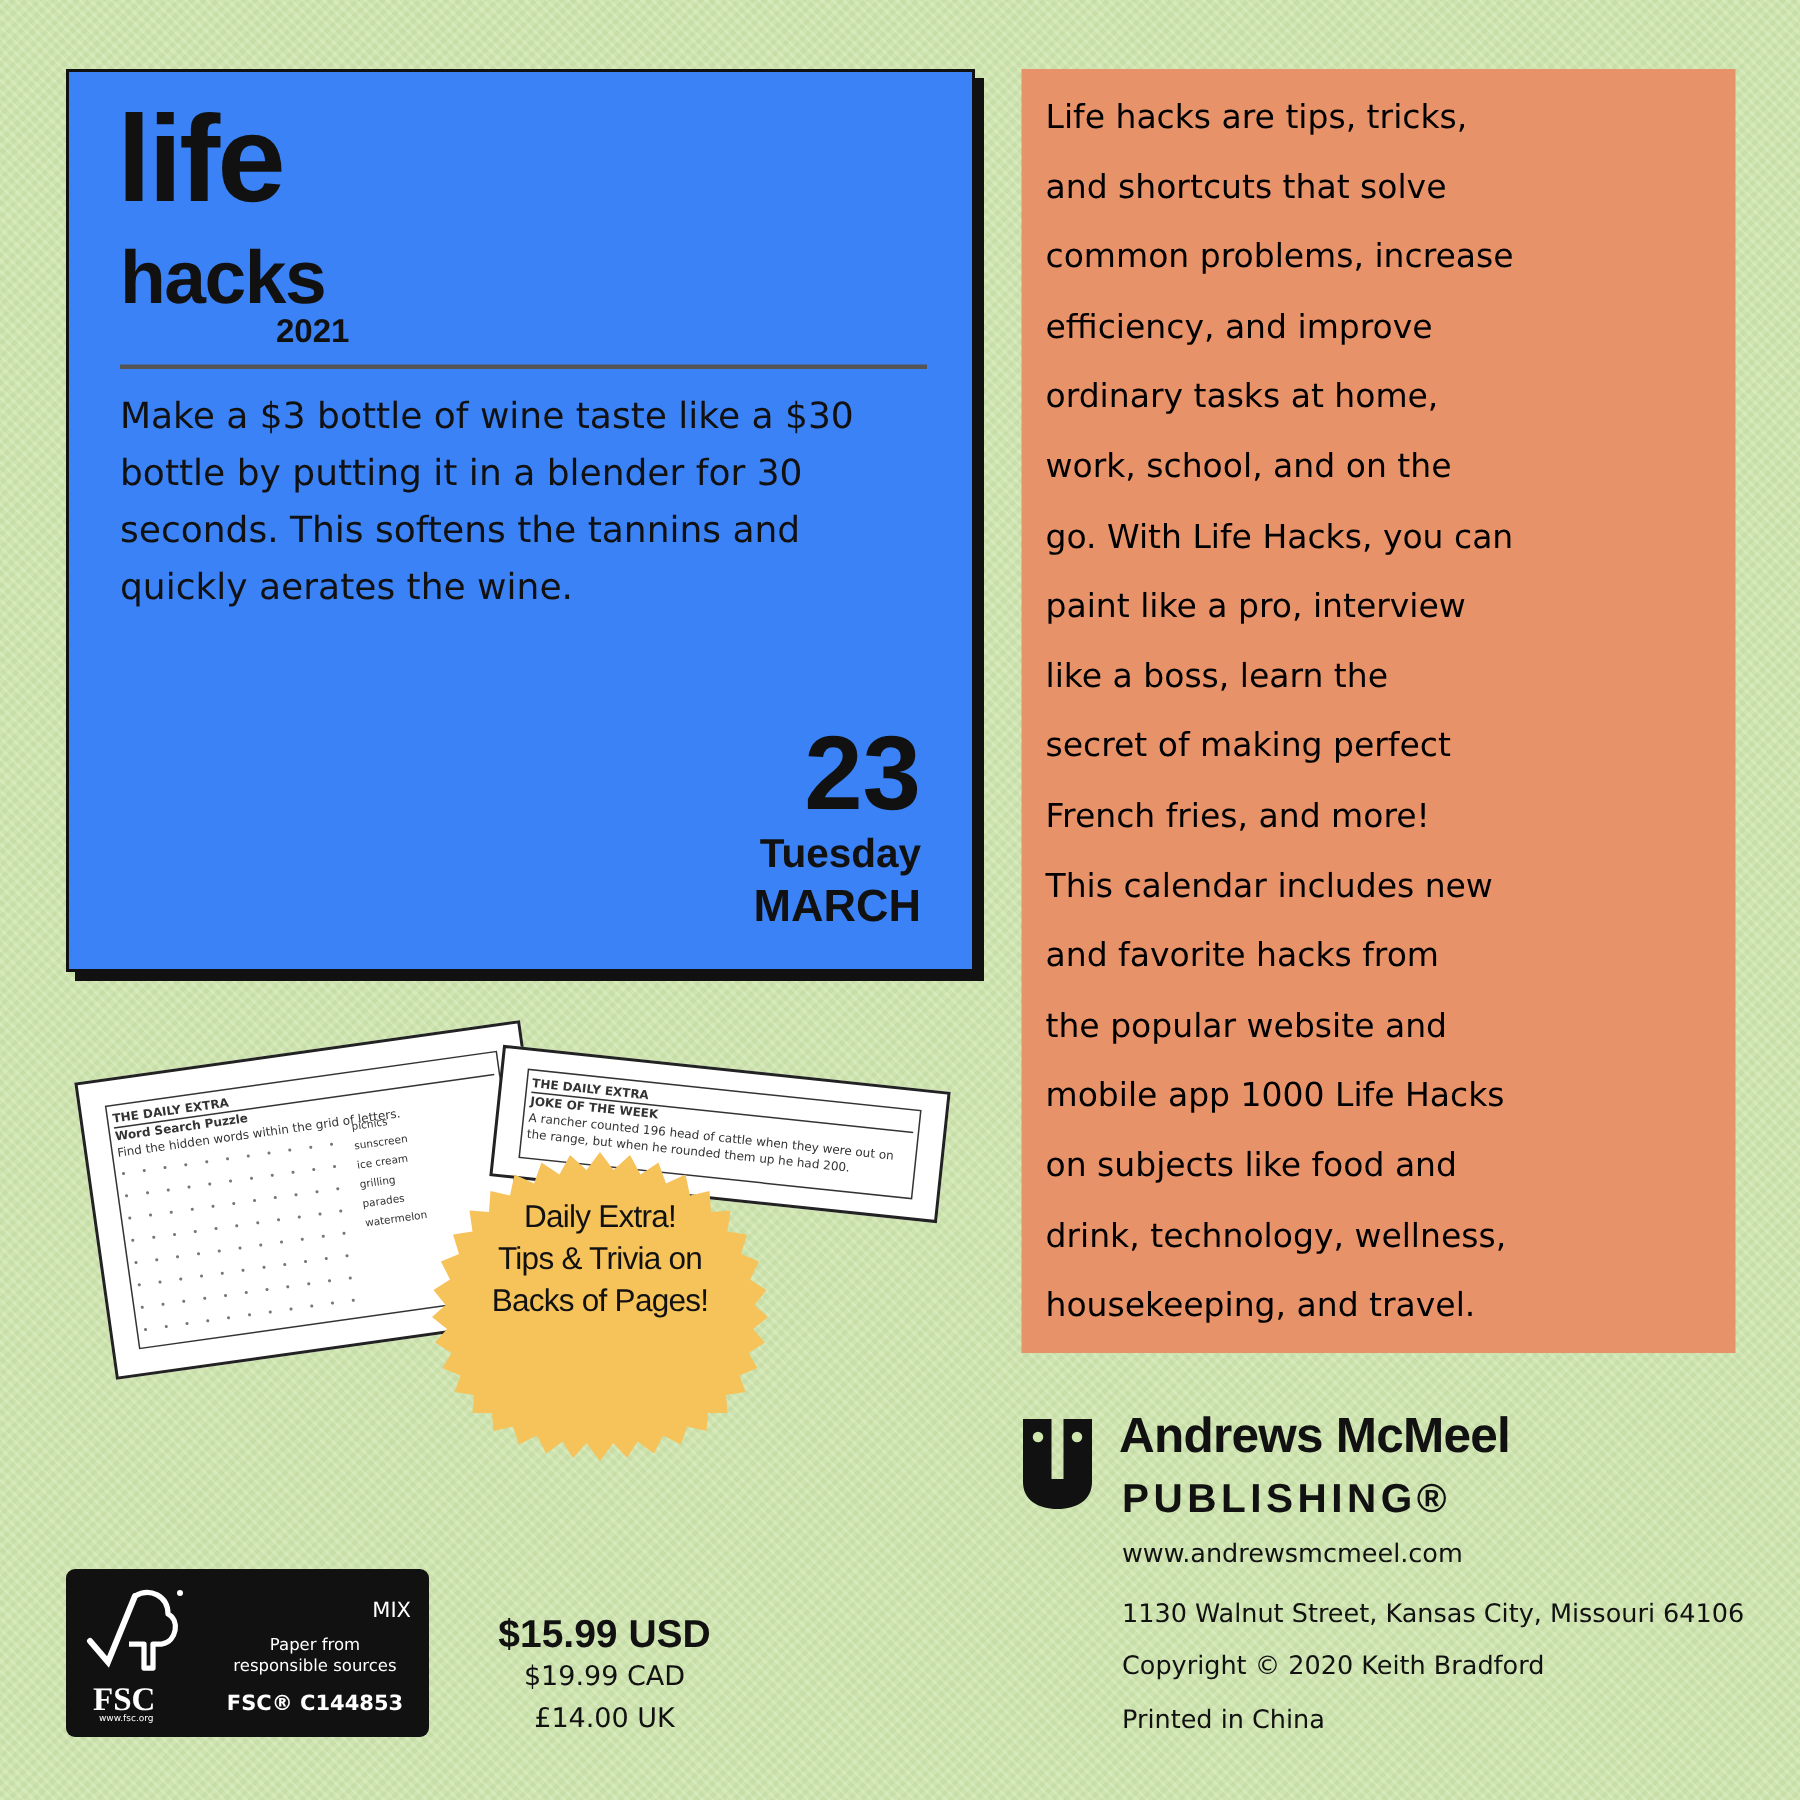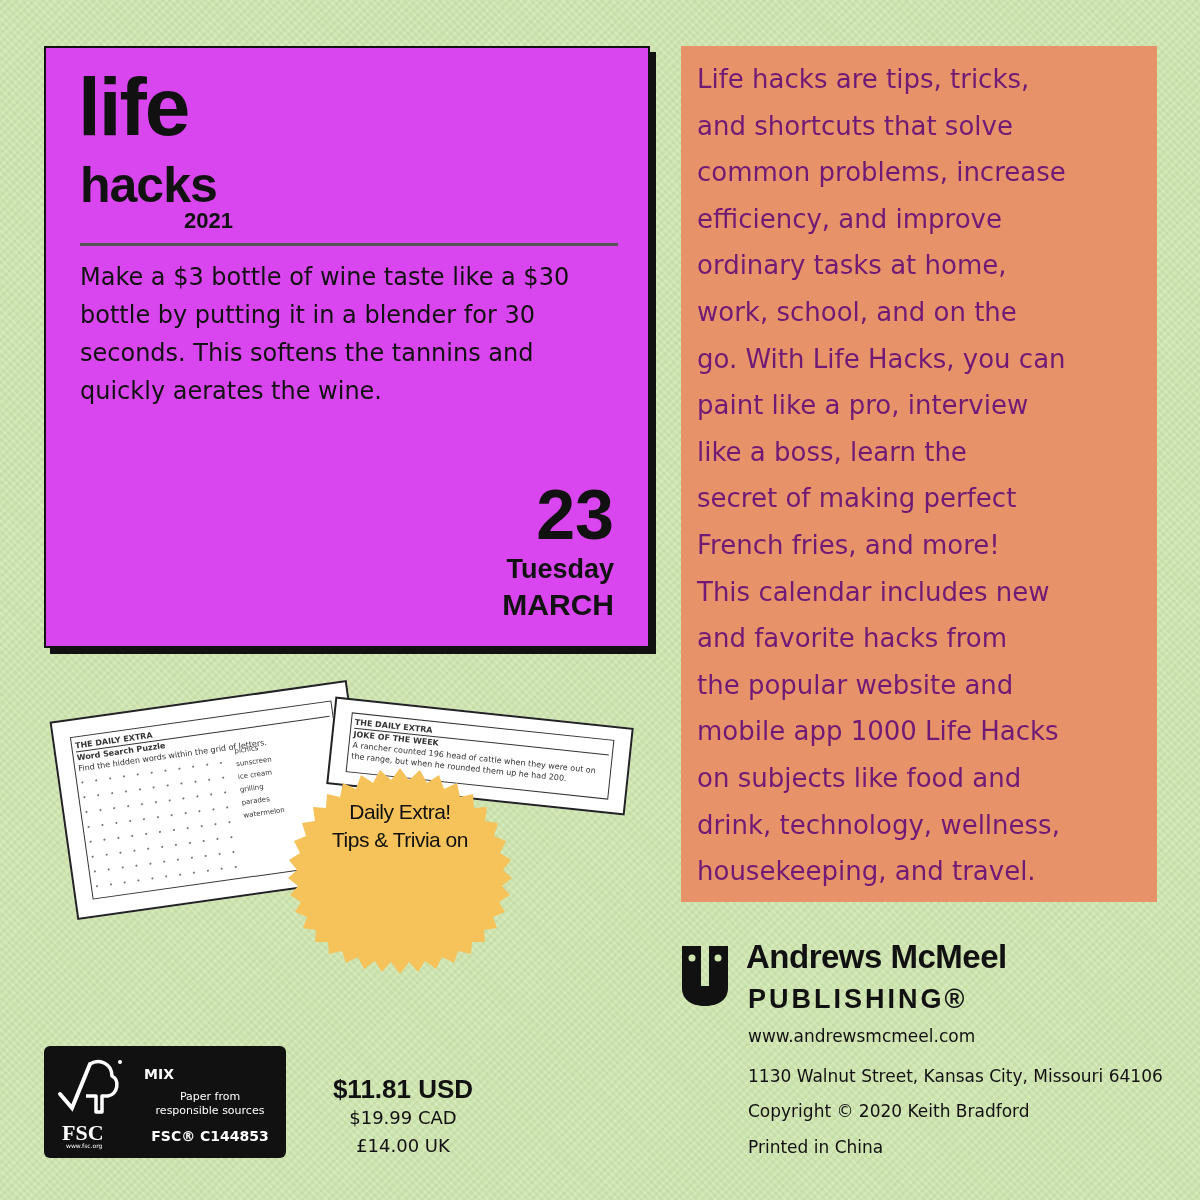--- a/index.html
+++ b/index.html
@@ -2,50 +2,50 @@
 <html><head>
 <meta charset="utf-8">
 <style>
   html,body{margin:0;padding:0;}
   body{width:1200px;height:1200px;position:relative;overflow:hidden;
     background:#cfe6ae;
     background-image:
       repeating-linear-gradient(45deg, rgba(255,255,255,0.10) 0 2px, rgba(0,0,0,0.02) 2px 5px),
       repeating-linear-gradient(-45deg, rgba(255,255,255,0.08) 0 3px, rgba(0,0,0,0.02) 3px 6px);
     font-family:"DejaVu Sans", sans-serif;color:#111;}
-  .page-card{position:absolute;left:44px;top:46px;width:606px;height:602px;background:#d946ef;
+  .page-card{position:absolute;left:44px;top:46px;width:606px;height:602px;background:#3b82f6;
     border:2px solid #111;box-shadow:6px 6px 0 #111;box-sizing:border-box;}
   .logo-life{position:absolute;left:32px;top:18px;font-family:"Liberation Sans",sans-serif;font-weight:700;font-size:82px;line-height:1;letter-spacing:-2px;}
   .logo-hacks{position:absolute;left:34px;top:112px;font-family:"Liberation Sans",sans-serif;font-weight:700;font-size:50px;line-height:1;letter-spacing:-1px;}
   .logo-year{position:absolute;left:138px;top:162px;font-family:"Liberation Sans",sans-serif;font-weight:700;font-size:22px;line-height:1;}
   .rule{position:absolute;left:34px;top:195px;width:538px;height:3px;background:#555;}
   .tip{position:absolute;left:34px;top:210px;width:540px;font-size:24px;line-height:38px;color:#111;}
   .date-num{position:absolute;right:34px;top:432px;font-family:Liberation Sans, sans-serif;font-weight:700;font-size:70px;line-height:1;text-align:left;}
   .date-day{position:absolute;right:34px;top:508px;font-family:"Liberation Sans",sans-serif;font-weight:700;font-size:27px;line-height:1;}
   .date-month{position:absolute;right:34px;top:542px;font-family:"Liberation Sans",sans-serif;font-weight:700;font-size:30px;line-height:1;}
 
   .desc-box{position:absolute;left:681px;top:46px;width:476px;height:856px;background:#e8926a;box-sizing:border-box;padding:10px 0 0 16px;}
-  .desc-text{font-size:26px;line-height:46.6px;color:#701a75;white-space:pre-line;}
+  .desc-text{font-size:22px;line-height:46.6px;color:#000000;white-space:pre-line;}
 
   .extra-card{position:absolute;background:#fff;border:2px solid #222;box-sizing:border-box;}
   .extra-card .inner{position:absolute;left:16px;top:16px;right:16px;bottom:16px;border:1px solid #333;font-size:8px;line-height:11px;padding:3px;color:#333;overflow:hidden;}
   .card1{left:62px;top:700px;width:300px;height:200px;transform:rotate(-8deg);}
   .card2{left:330px;top:712px;width:300px;height:88px;transform:rotate(6deg);}
   .grid-dots{margin-top:4px;display:grid;grid-template-columns:repeat(11,10px);gap:4px 4px;color:#777;font-size:7px;}
   .wordlist{position:absolute;left:160px;top:30px;font-size:7px;line-height:13px;}
 
   .starburst{position:absolute;left:282px;top:766px;width:236px;height:210px;}
   .starburst svg{position:absolute;left:0;top:0;}
   .star-text{position:absolute;left:0;top:32px;width:236px;text-align:center;font-family:"Liberation Sans",sans-serif;font-weight:400;font-size:21px;line-height:28px;color:#111;letter-spacing:-0.5px;}
 
   .fsc{position:absolute;left:44px;top:1046px;width:242px;height:112px;background:#111;border-radius:6px;color:#fff;}
   .fsc-tree{position:absolute;left:12px;top:10px;}
   .fsc-logo{position:absolute;left:18px;top:74px;font-family:"Liberation Serif",serif;font-size:22px;font-weight:700;}
   .fsc-url{position:absolute;left:22px;top:96px;font-size:6px;}
-  .fsc-mix{position:absolute;left:100px;top:20px;width:130px;text-align:left;font-size:14px;font-weight:700;}
+  .fsc-mix{position:absolute;left:100px;top:20px;width:130px;text-align:right;font-size:14px;font-weight:400;}
   .fsc-paper{position:absolute;left:96px;top:44px;width:140px;text-align:center;font-size:11px;line-height:14px;}
   .fsc-code{position:absolute;left:96px;top:82px;width:140px;text-align:center;font-size:14px;font-weight:700;}
 
   .prices{position:absolute;left:318px;top:1074px;width:170px;text-align:center;}
   .price-usd{font-family:"Liberation Sans",sans-serif;font-weight:700;font-size:26px;line-height:30px;}
   .price-other{font-size:18px;line-height:28px;}
 
   .pub-logo{position:absolute;left:680px;top:944px;}
   .pub-name{position:absolute;left:746px;top:940px;font-family:"Liberation Sans",sans-serif;font-weight:700;font-size:33px;line-height:1;letter-spacing:-0.5px;}
   .pub-sub{position:absolute;left:748px;top:984px;font-family:"Liberation Sans",sans-serif;font-weight:700;font-size:27px;letter-spacing:3px;}
@@ -201,41 +201,42 @@
 </div>
 
 <div class="starburst">
   <svg width="236" height="210" viewBox="0 0 236 210">
     <polygon fill="#f6c25a" points="
       118,2 127,14 138,4 145,17 157,9 162,23 175,17 178,31 191,28 192,42 205,41 203,55 216,57 212,70 224,75 218,87 229,94 221,104 230,112 220,120 228,129 217,136 223,146 211,151 215,162 202,164 203,176 190,176 189,188 176,185 172,197 160,191 154,203 143,195 136,206 127,196 118,208 109,196 100,206 93,195 82,203 76,191 64,197 60,185 47,188 46,176 33,176 34,164 21,162 25,151 13,146 19,136 8,129 16,120 6,112 15,104 7,94 18,87 12,75 24,70 20,57 33,55 31,41 44,42 45,28 58,31 61,17 74,23 79,9 91,17 98,4 109,14"></polygon>
   </svg>
   <div class="star-text">
     <div>Daily Extra!</div>
     <div>Tips &amp; Trivia on</div>
+    <div>Backs of Pages!</div>
   </div>
 </div>
 
 <div class="fsc">
   <svg class="fsc-tree" width="70" height="64" viewBox="0 0 70 64">
     <path d="M4 38 L16 52 L34 8" fill="none" stroke="#fff" stroke-width="4" stroke-linecap="round"></path>
     <path d="M34 8 C44 2 56 8 56 20 C64 24 62 38 52 40 L46 40 L46 56 L40 56 L40 40 L30 40" fill="none" stroke="#fff" stroke-width="3.5" stroke-linejoin="round"></path>
     <circle cx="64" cy="6" r="2" fill="#fff"></circle>
   </svg>
   <div class="fsc-logo">FSC</div>
   <div class="fsc-url">www.fsc.org</div>
   <div class="fsc-mix">MIX</div>
   <div class="fsc-paper">
     <div>Paper from</div>
     <div>responsible sources</div>
   </div>
   <div class="fsc-code">FSC® C144853</div>
 </div>
 
 <div class="prices">
-  <div class="price-usd">$11.81 USD</div>
+  <div class="price-usd">$15.99 USD</div>
   <div class="price-other">$19.99 CAD</div>
   <div class="price-other">£14.00 UK</div>
 </div>
 
 <svg class="pub-logo" width="50" height="64" viewBox="0 0 50 64">
   <path d="M2 2 L21 2 L21 42 L29 42 L29 2 L48 2 L48 44 C48 56 38 62 25 62 C12 62 2 56 2 44 Z" fill="#111"></path>
   <circle cx="12" cy="14" r="3.5" fill="#cfe6ae"></circle>
   <circle cx="38" cy="14" r="3.5" fill="#cfe6ae"></circle>
 </svg>
 <div class="pub-name">Andrews McMeel</div>

